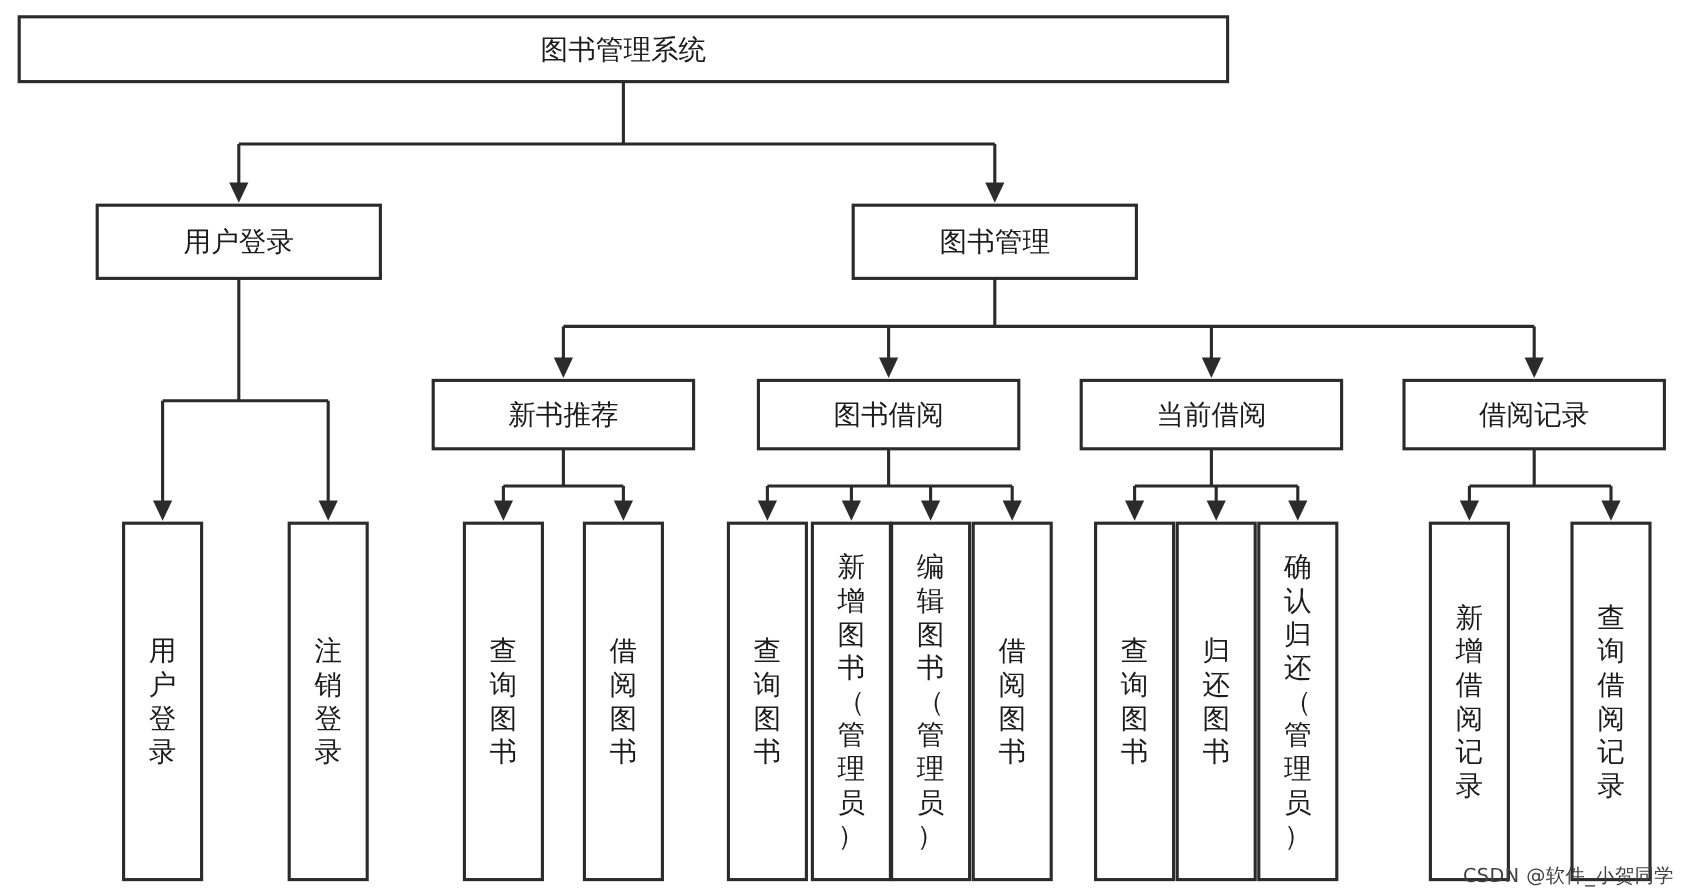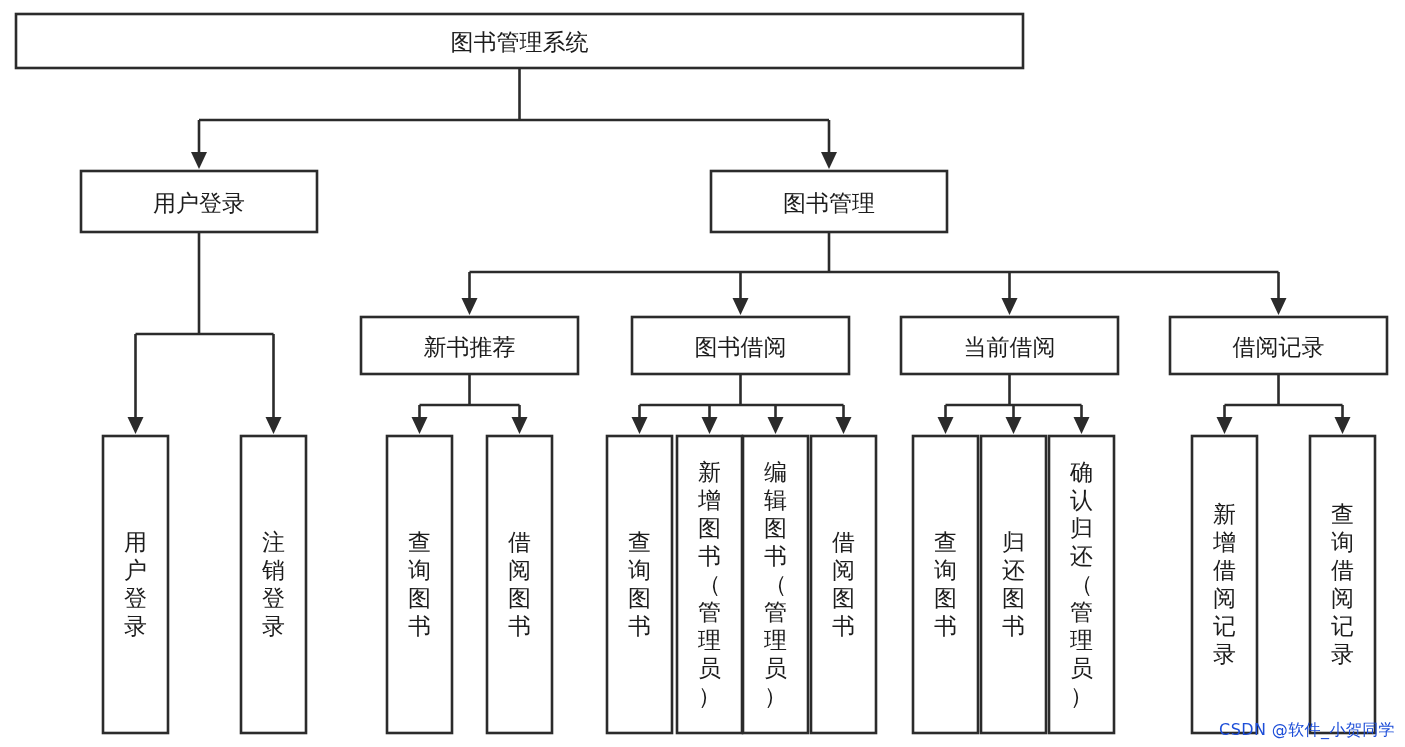--- a/index.html
+++ b/index.html
@@ -54,21 +54,21 @@
     font-size: 23px;
     fill: #1c1c1c;
     text-anchor: middle;
   }
   .watermark {
     position: absolute;
     right: 10px;
     bottom: 6px;
     font-family: "DejaVu Sans", "Liberation Sans", sans-serif;
     font-size: 16px;
-    color: #1d4ed8;
+    color: #404040;
     letter-spacing: 0.4px;
     white-space: nowrap;
     user-select: none;
   }
 </style>
 </head>
 <body>
 
 <div id="diagram-root">
   <svg id="flowchart" viewBox="0 0 1405 747" xmlns="http://www.w3.org/2000/svg">

